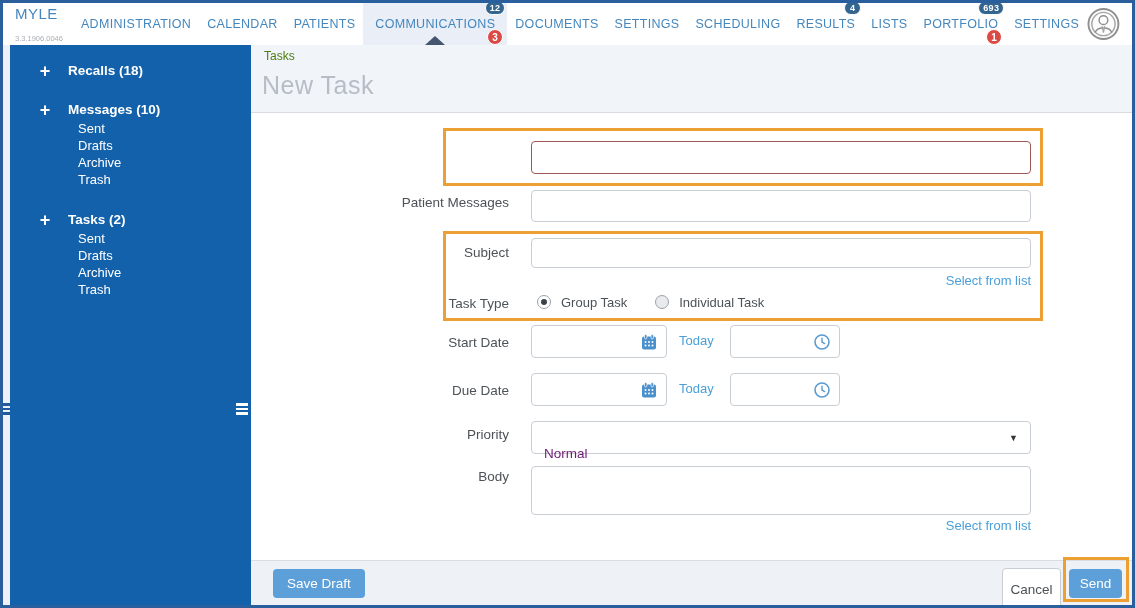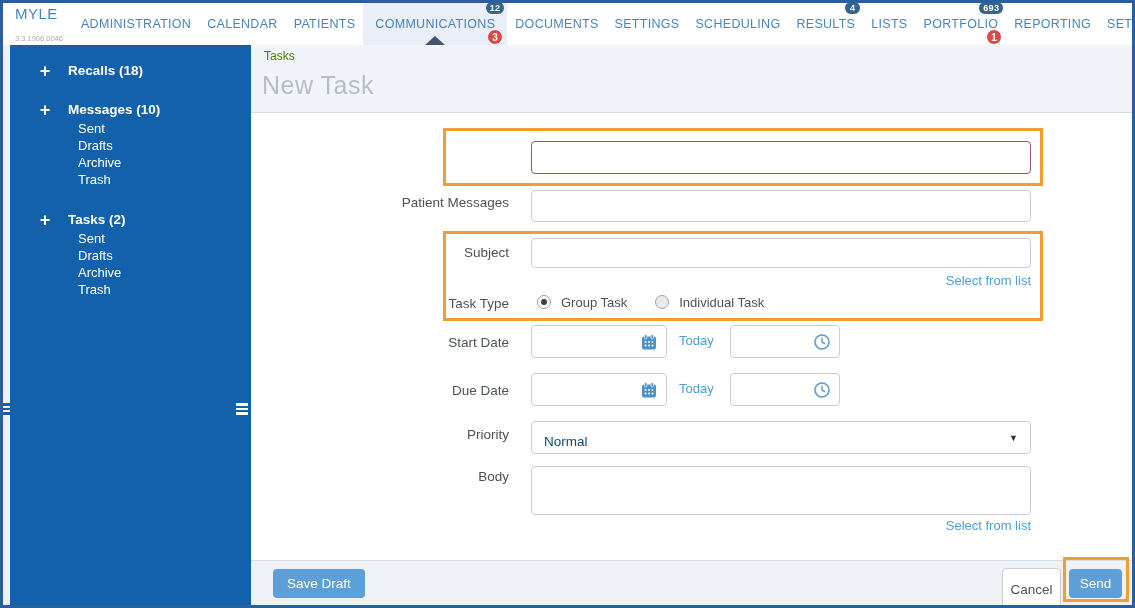--- a/index.html
+++ b/index.html
@@ -52,21 +52,21 @@
   .radio.unselected { background:#e8eaec; }
   .radio.selected::after { content:''; position:absolute; left:3px; top:3px; width:6px; height:6px; border-radius:50%; background:#3c4248; }
   .radio-label { font-size:13px; color:#4c5257; margin-right:18px; }
 
   .date-input { position:absolute; width:136px; height:33px; border:1px solid #c9ced4; border-radius:4px; background:#fff; }
   .date-input svg { position:absolute; right:9px; top:8px; }
   .time-input { position:absolute; width:110px; height:33px; border:1px solid #c9ced4; border-radius:4px; background:#fff; }
   .time-input svg { position:absolute; right:9px; top:8px; }
 
   .select { position:absolute; left:280px; width:500px; height:33px; border:1px solid #c9ced4; border-radius:4px; background:#fff; cursor:pointer; }
-  .select .sel-val { position:absolute; left:12px; top:12px; font-size:13.5px; color:#0c4a6e; }
+  .select .sel-val { position:absolute; left:12px; top:24px; font-size:13.5px; color:#701a75; }
   .select .sel-arrow { position:absolute; right:12px; top:11px; font-size:9px; color:#333; }
 
   .textarea { position:absolute; left:280px; width:500px; height:49px; border:1px solid #c9ced4; border-radius:4px; background:#fff; resize:none; font-family:"Liberation Sans",sans-serif; font-size:13px; padding:6px 10px; }
 
   .form-footer { position:absolute; left:0; right:0; top:515px; height:45px; background:#eef2f7; border-top:1px solid #dadde2; }
   .btn { border:none; border-radius:4px; font-size:13.5px; cursor:pointer; font-family:"Liberation Sans",sans-serif; }
   .btn-blue { background:#5d9fd8; color:#fff; }
   .btn-save { position:absolute; left:22px; top:8px; height:29px; padding:0 14px; }
   .btn-cancel { position:absolute; left:751px; top:7px; width:59px; height:42px; background:#fff; border:1px solid #c9ced4; color:#4c5257; }
   .btn-send { position:absolute; left:818px; top:8px; width:53px; height:29px; }
@@ -115,23 +115,20 @@
       <span class="badge-top">4</span>
     </div>
     <div class="nav-item">
         <span>LISTS</span>
       </div>
     <div class="nav-item">
       <span>PORTFOLIO</span>
       <span class="badge-top">693</span>
       <span class="badge-red">1</span>
     </div>
-    <div class="nav-item">
-        <span>REPORTING</span>
-      </div>
     <div class="nav-item">
         <span>SETTINGS</span>
       </div>
     <svg class="avatar" viewBox="0 0 34 34">
       <circle cx="17" cy="17" r="15.5" fill="#fcfcfc" stroke="#8f8f8f" stroke-width="2"></circle>
       <circle cx="17" cy="17" r="12" fill="none" stroke="#a5a5a5" stroke-width="1.5"></circle>
       <circle cx="17" cy="13" r="4.5" fill="none" stroke="#8f8f8f" stroke-width="1.5"></circle>
       <path d="M8.5 26 C10 19.5 24 19.5 25.5 26" fill="none" stroke="#8f8f8f" stroke-width="1.5"></path>
       <path d="M15.5 19 L17 26 L18.5 19" fill="none" stroke="#a5a5a5" stroke-width="1.2"></path>
     </svg>

